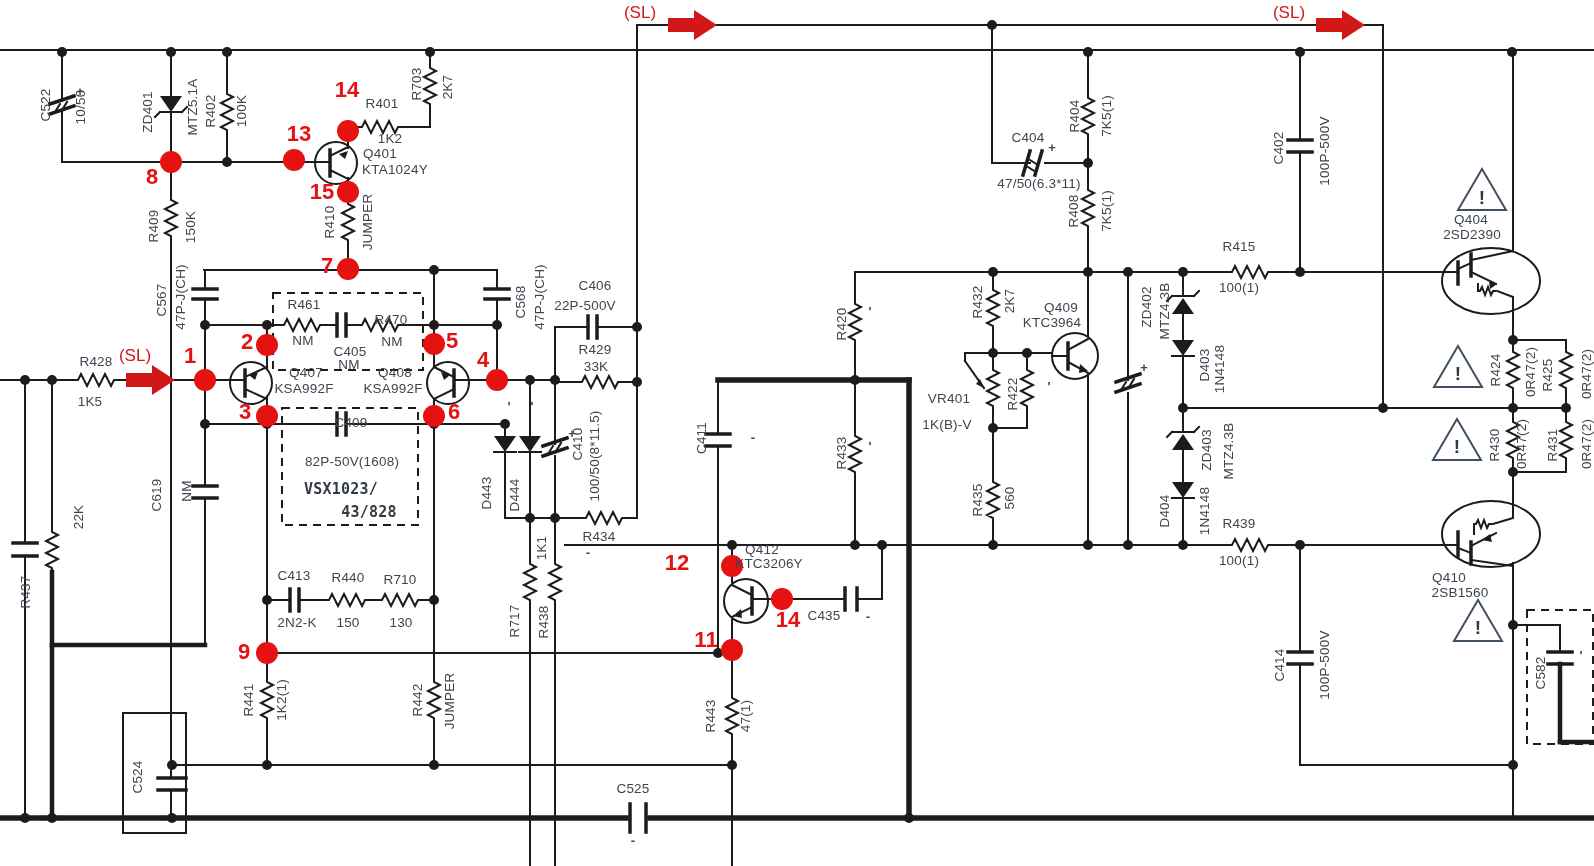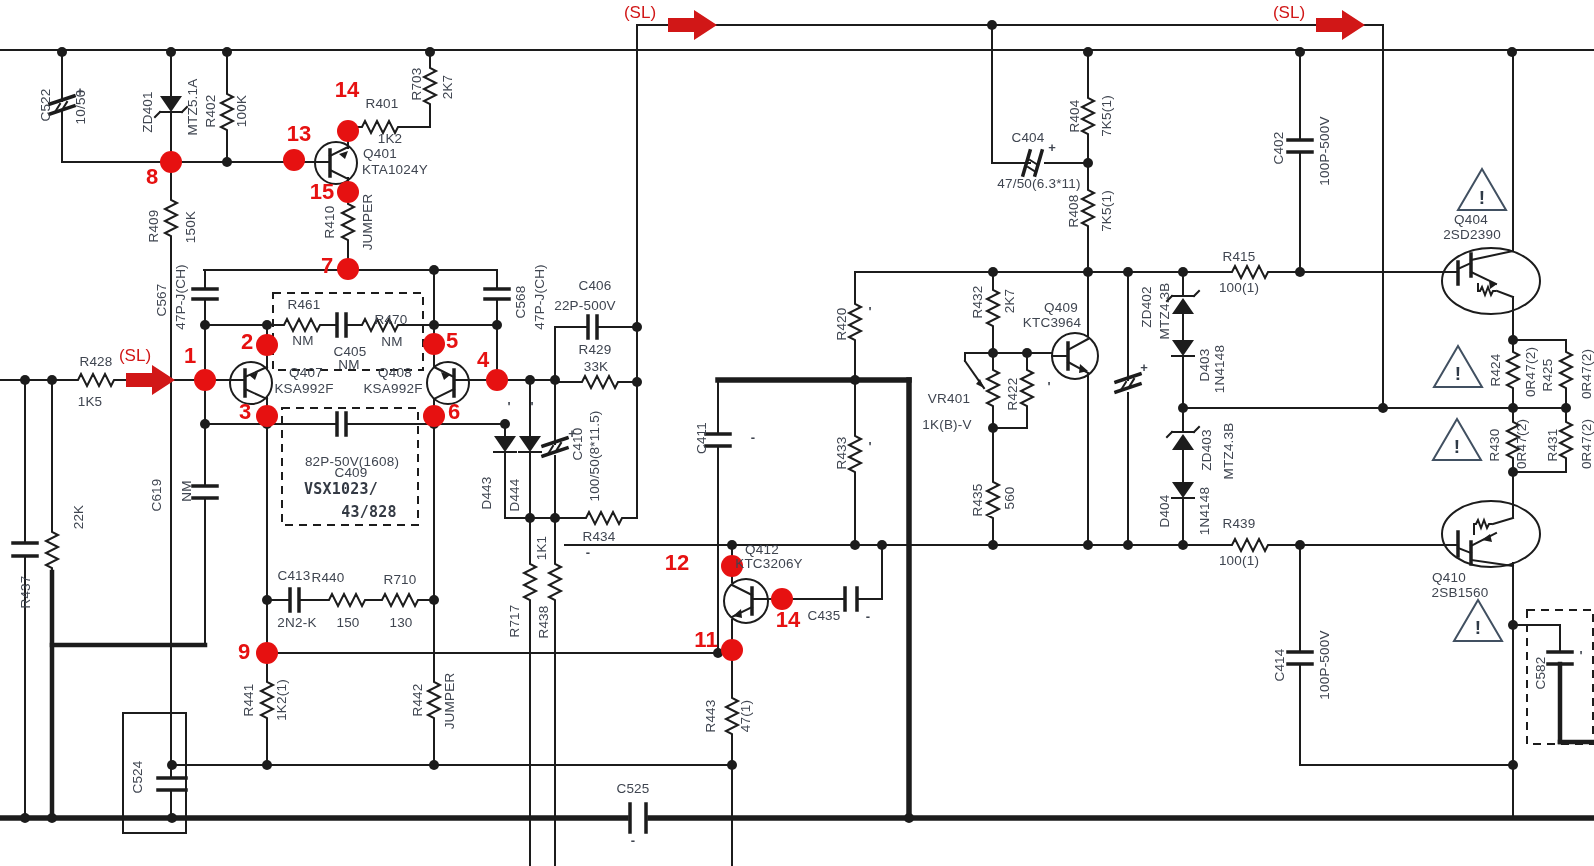--- a/index.html
+++ b/index.html
@@ -386,21 +386,21 @@
 <span class="lb" style="left:304px;top:304px">R461</span>
 <span class="lb" style="left:303px;top:340px">NM</span>
 <span class="lb" style="left:350px;top:351px">C405</span>
 <span class="lb" style="left:349px;top:364px">NM</span>
 <span class="lb" style="left:391px;top:319px">R470</span>
 <span class="lb" style="left:392px;top:341px">NM</span>
 <span class="lb" style="left:306px;top:372px">Q407</span>
 <span class="lb" style="left:304px;top:388px">KSA992F</span>
 <span class="lb" style="left:395px;top:372px">Q408</span>
 <span class="lb" style="left:393px;top:388px">KSA992F</span>
-<span class="lb" style="left:351px;top:472px">C409</span>
+<span class="lb" style="left:351px;top:422px">C409</span>
 <span class="lb" style="left:352px;top:461px">82P-50V(1608)</span>
 <span class="lb mono" style="left:341px;top:489px">VSX1023/</span>
 <span class="lb mono" style="left:369px;top:512px">43/828</span>
 <span class="lb v" style="left:156px;top:495px">C619</span>
 <span class="lb v" style="left:186px;top:491px">NM</span>
 <span class="lb" style="left:96px;top:361px">R428</span>
 <span class="lb" style="left:90px;top:401px">1K5</span>
 <span class="lb v" style="left:25px;top:592px">R437</span>
 <span class="lb v" style="left:78px;top:517px">22K</span>
 <span class="lb" style="left:595px;top:285px">C406</span>
@@ -412,21 +412,21 @@
 <span class="lb v" style="left:577px;top:444px">C410</span>
 <span class="lb v" style="left:594px;top:456px">100/50(8*11.5)</span>
 <span class="mk" style="left:572px;top:433px">+</span>
 <span class="lb" style="left:599px;top:536px">R434</span>
 <span class="mk" style="left:588px;top:552px">-</span>
 <span class="lb v" style="left:514px;top:621px">R717</span>
 <span class="lb v" style="left:543px;top:622px">R438</span>
 <span class="lb v" style="left:541px;top:548px">1K1</span>
 <span class="lb" style="left:294px;top:575px">C413</span>
 <span class="lb" style="left:297px;top:622px">2N2-K</span>
-<span class="lb" style="left:328px;top:577px">R440</span>
+<span class="lb" style="left:348px;top:577px">R440</span>
 <span class="lb" style="left:348px;top:622px">150</span>
 <span class="lb" style="left:400px;top:579px">R710</span>
 <span class="lb" style="left:401px;top:622px">130</span>
 <span class="lb v" style="left:248px;top:700px">R441</span>
 <span class="lb v" style="left:281px;top:700px">1K2(1)</span>
 <span class="lb v" style="left:417px;top:700px">R442</span>
 <span class="lb v" style="left:449px;top:701px">JUMPER</span>
 <span class="lb v" style="left:137px;top:777px">C524</span>
 <span class="lb" style="left:633px;top:788px">C525</span>
 <span class="mk" style="left:633px;top:840px">-</span>
@@ -451,21 +451,21 @@
 <span class="lb v" style="left:1009px;top:498px">560</span>
 <span class="lb v" style="left:1074px;top:116px">R404</span>
 <span class="lb v" style="left:1106px;top:116px">7K5(1)</span>
 <span class="lb v" style="left:1073px;top:211px">R408</span>
 <span class="lb v" style="left:1106px;top:211px">7K5(1)</span>
 <span class="lb" style="left:1028px;top:137px">C404</span>
 <span class="lb" style="left:1039px;top:183px">47/50(6.3*11)</span>
 <span class="mk" style="left:1052px;top:147px">+</span>
 <span class="lb v" style="left:1278px;top:148px">C402</span>
 <span class="lb v" style="left:1324px;top:151px">100P-500V</span>
-<span class="lb" style="left:1239px;top:256px">R415</span>
+<span class="lb" style="left:1239px;top:246px">R415</span>
 <span class="lb" style="left:1239px;top:287px">100(1)</span>
 <span class="lb v" style="left:1108px;top:394px"></span>
 <span class="lb v" style="left:1154px;top:390px"></span>
 <span class="mk" style="left:1144px;top:367px">+</span>
 <span class="lb v" style="left:1146px;top:307px">ZD402</span>
 <span class="lb v" style="left:1164px;top:311px">MTZ4.3B</span>
 <span class="lb v" style="left:1204px;top:365px">D403</span>
 <span class="lb v" style="left:1219px;top:369px">1N4148</span>
 <span class="lb v" style="left:1206px;top:450px">ZD403</span>
 <span class="lb v" style="left:1228px;top:451px">MTZ4.3B</span>

